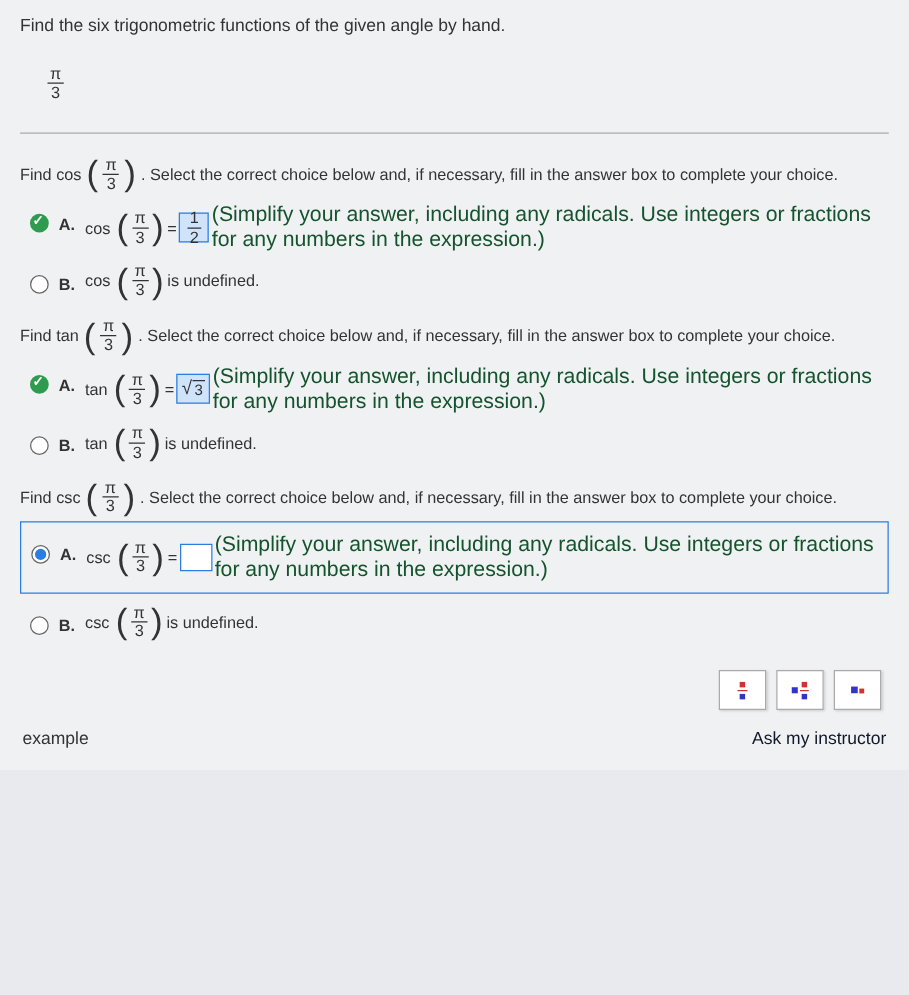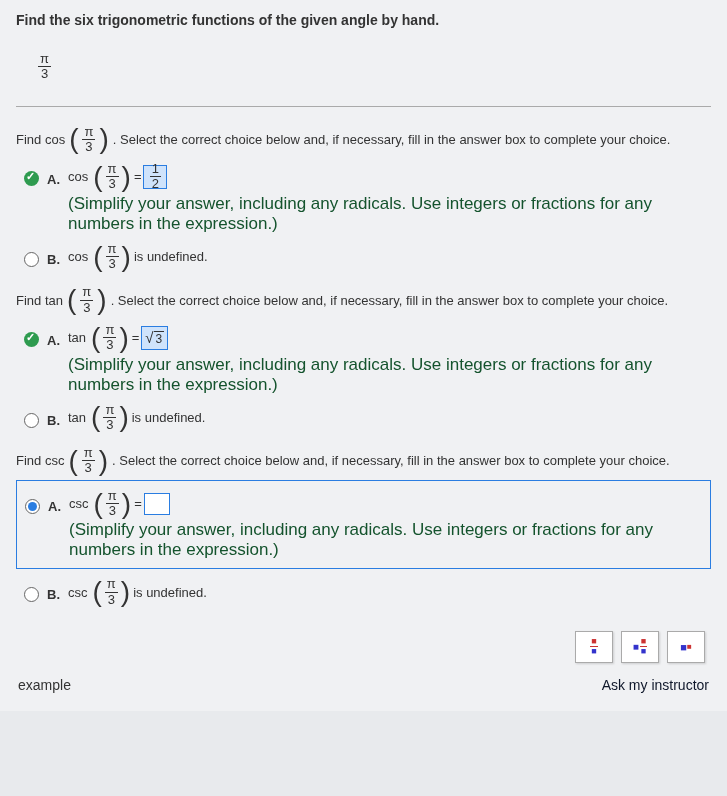--- a/index.html
+++ b/index.html
@@ -10,21 +10,20 @@
   width: 727px;
   color: #333;
 }
 .page {
   background: #f0f1f3;
   padding: 12px 16px;
 }
 .title {
   font-size: 14px;
   margin-bottom: 10px;
-  font-weight: bold;
 }
 .angle-display {
   margin: 14px 0 14px 22px;
   display: inline-block;
 }
 .frac {
   display: inline-flex;
   flex-direction: column;
   align-items: center;
   vertical-align: middle;
@@ -103,21 +102,20 @@
   top: -1px; left: 2px;
   font-weight: bold;
 }
 .letter {
   font-weight: bold;
   margin-top: 10px;
   flex: none;
 }
 .choice-body {
   display: flex;
-  flex-direction: column;
   gap: 2px;
 }
 .eqline {
   display: flex;
   align-items: center;
   gap: 2px;
 }
 .answer-box {
   display: inline-flex;
   align-items: center;

